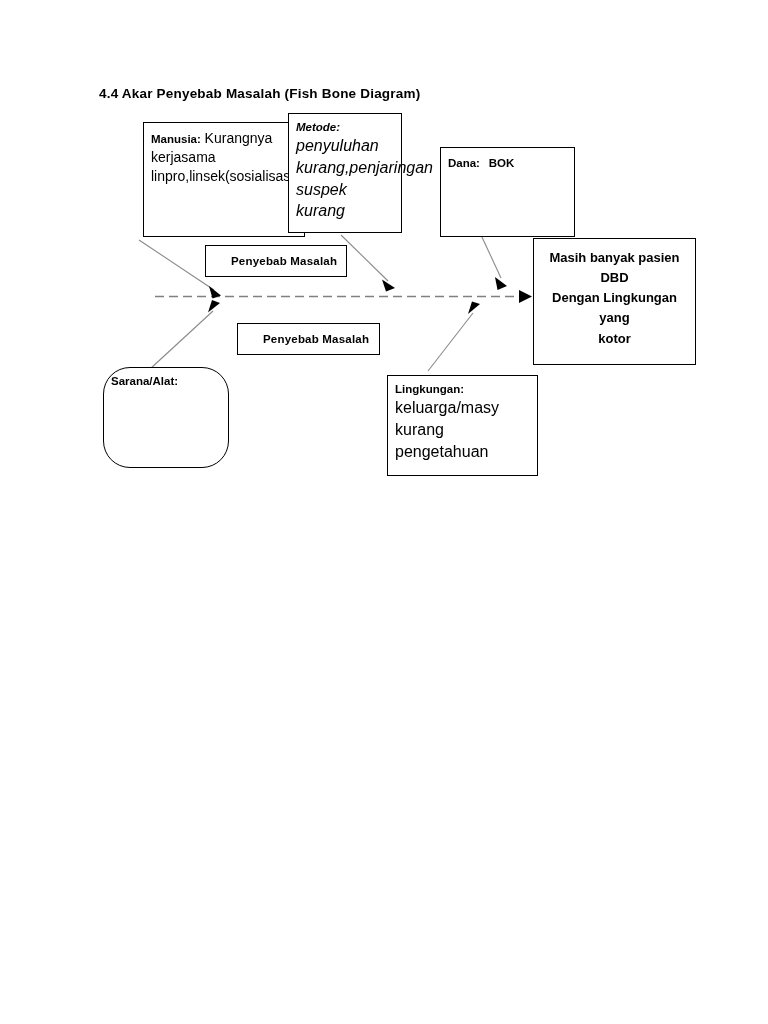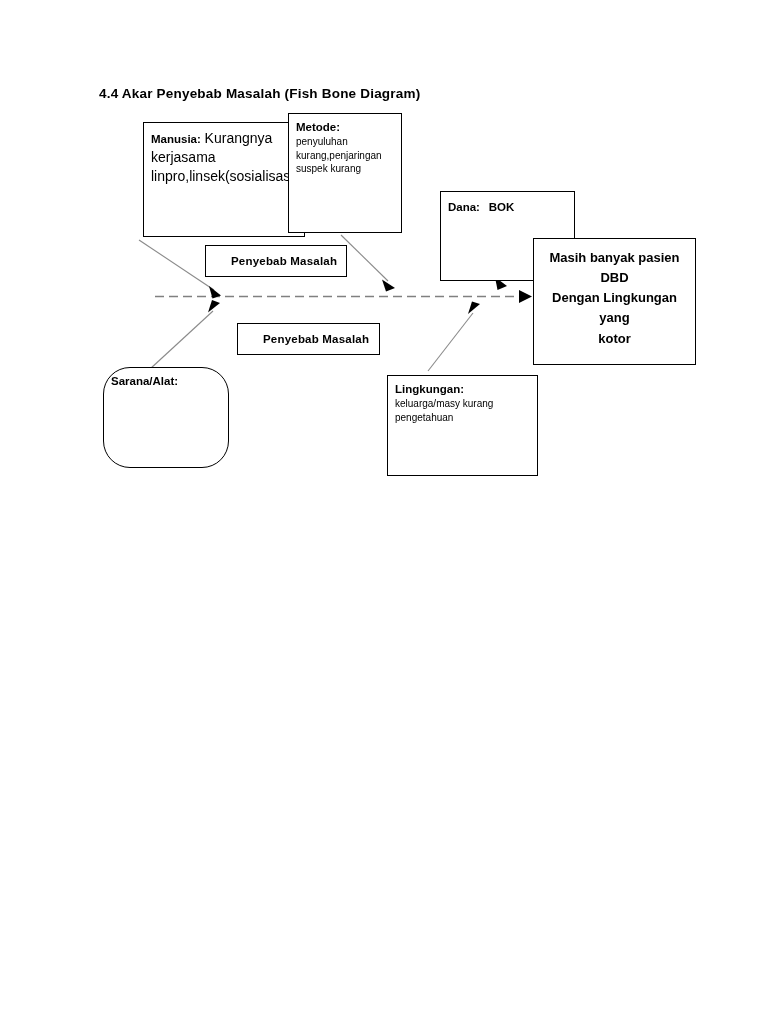--- a/index.html
+++ b/index.html
@@ -45,28 +45,28 @@
   }
   .cat-label {
     font-weight: bold;
     font-size: 11.5px;
   }
   .cat-text {
     font-weight: normal;
     font-size: 14px;
   }
   .cat-body {
-    font-size: 10px;
+    font-size: 16px;
     line-height: 1.36;
   }
 
   
   #box-manusia   { left: 103px; top: 122px; width: 162px; height: 115px; margin-left: 40px; }
-  #box-metode    { left: 288px; top: 113px; width: 114px; height: 120px; }
-  #box-dana      { left: 440px; top: 147px; width: 135px; height: 90px; margin-top: 44px;  }
+  #box-metode    { left: 288px; top: 113px; width: 114px; height: 120px; font-style: italic; }
+  #box-dana      { left: 440px; top: 147px; width: 135px; height: 90px;  }
   #box-sarana    { left: 103px; top: 367px; width: 126px; height: 101px; border-radius: 27px; }
   #box-lingkungan{ left: 387px; top: 367px; width: 151px; height: 101px; margin-top: 8px; }
 
   
   #box-effect {
     left: 533px;
     top: 238px;
     width: 163px;
     height: 127px;
   }

